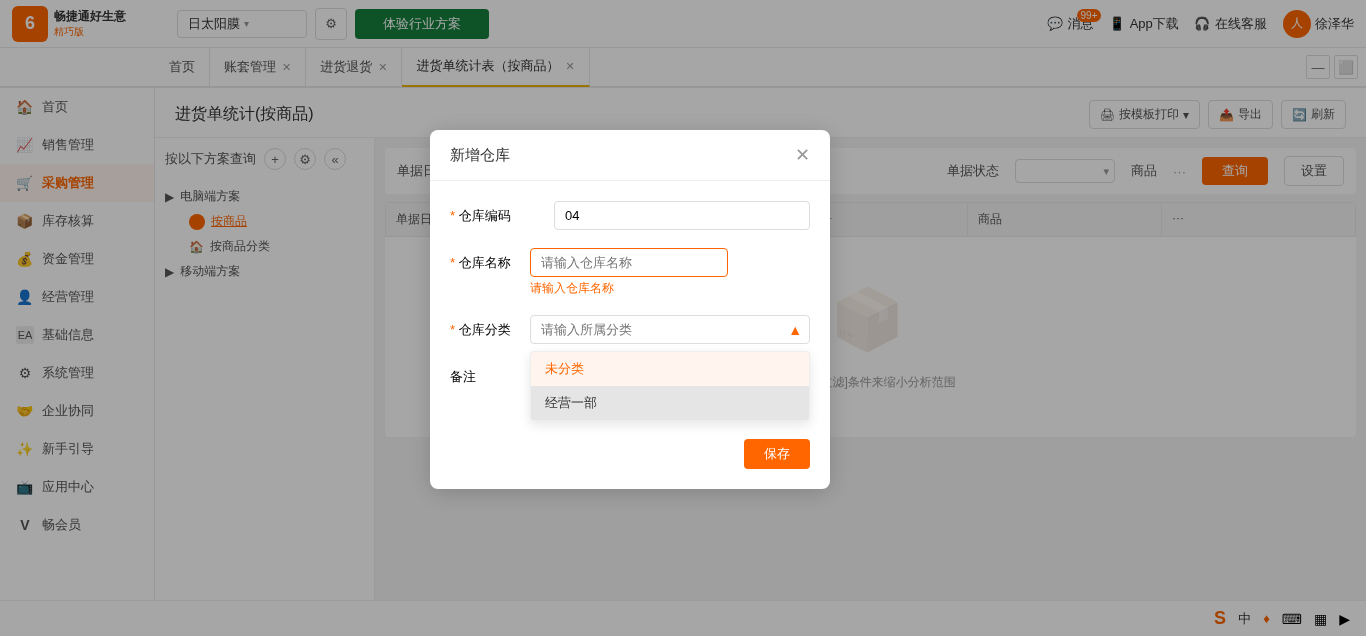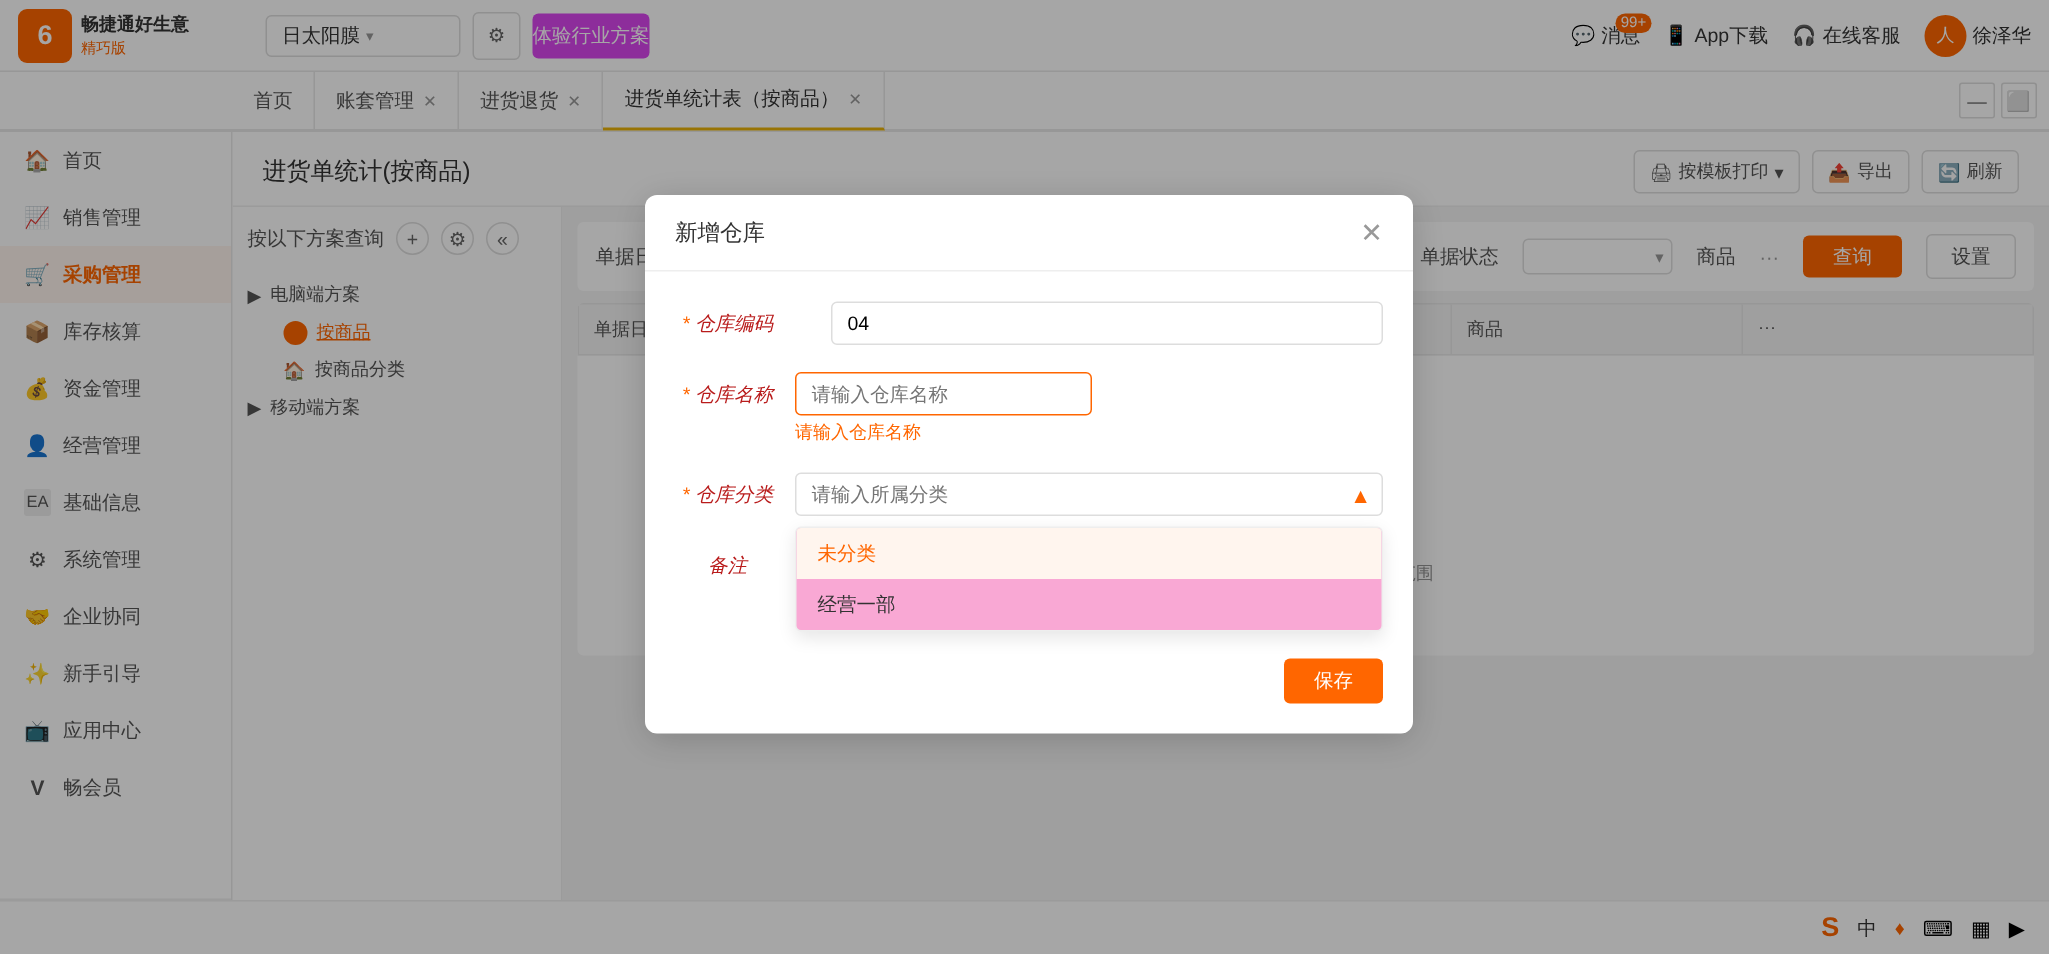--- a/index.html
+++ b/index.html
@@ -31,21 +31,21 @@
     }
     .store-selector {
       display: flex; align-items: center; gap: 4px;
       border: 1px solid #ddd; border-radius: 4px;
       padding: 4px 10px; cursor: pointer; color: #333;
       margin-left: 10px; min-width: 130px;
     }
     .store-selector .chevron { color: #999; font-size: 10px; }
     .top-actions { display: flex; align-items: center; gap: 8px; margin-left: 8px; }
     .gear-btn { width: 32px; height: 32px; border: 1px solid #ddd; border-radius: 4px; display: flex; align-items: center; justify-content: center; cursor: pointer; color: #666; }
-    .trial-btn { background: #d946ef; color: #fff; border: none; border-radius: 4px; padding: 6px 0; cursor: pointer; font-size: 13px; text-align: center; }
+    .trial-btn { background: #15803d; color: #fff; border: none; border-radius: 4px; padding: 6px 28px; cursor: pointer; font-size: 13px; text-align: center; }
     .top-right { margin-left: auto; display: flex; align-items: center; gap: 16px; }
     .top-right-item { display: flex; align-items: center; gap: 4px; color: #333; cursor: pointer; position: relative; }
     .badge { background: #f60; color: #fff; font-size: 10px; padding: 1px 4px; border-radius: 8px; position: absolute; top: -6px; right: -8px; }
     .avatar { width: 28px; height: 28px; border-radius: 50%; background: #f60; display: flex; align-items: center; justify-content: center; color: #fff; font-size: 12px; }
 
     
     .tab-bar {
       height: 40px;
       background: #fff;
       display: flex;
@@ -112,54 +112,54 @@
     
     .modal-overlay {
       position: fixed; top: 0; left: 0; right: 0; bottom: 0;
       background: rgba(0,0,0,0.35);
       display: flex; align-items: center; justify-content: center;
       z-index: 100;
     }
     .modal {
       background: #fff;
       border-radius: 8px;
-      width: 512px;
+      width: 400px;
       max-height: 500px;
       box-shadow: 0 4px 24px rgba(0,0,0,0.18);
       position: absolute;
       top: 130px;
       left: 430px;
     }
     .modal-header {
       padding: 14px 20px;
       border-bottom: 1px solid #eee;
       display: flex; align-items: center; justify-content: space-between;
       font-size: 15px; font-weight: 500; color: #333;
     }
     .modal-close { cursor: pointer; color: #999; font-size: 18px; }
     .modal-body { padding: 20px; }
     .form-row { display: flex; align-items: flex-start; margin-bottom: 18px; }
-    .form-label { width: 80px; text-align: center; padding-right: 10px; padding-top: 6px; font-size: 13px; color: #b91c1c; font-style: italic; }
+    .form-label { width: 80px; text-align: left; padding-right: 10px; padding-top: 6px; font-size: 13px; color: #000000; }
     .form-label.required::before { content: '* '; color: #f60; }
     .form-control { flex: 1; border: 1px solid #ddd; border-radius: 4px; padding: 6px 10px; font-size: 13px; outline: none; }
     .form-control.error { border-color: #f60; }
     .error-msg { color: #f60; font-size: 12px; margin-top: 3px; display: block; }
     .form-control-wrapper { flex: 1; display: flex; flex-direction: column; }
     
     .category-input-wrapper {
       flex: 1; position: relative;
     }
     .category-input { width: 100%; border: 1px solid #ddd; border-radius: 4px; padding: 6px 32px 6px 10px; font-size: 13px; outline: none; }
     .category-toggle { position: absolute; right: 8px; top: 50%; transform: translateY(-50%); cursor: pointer; color: #f60; font-size: 14px; }
 
     
     .dropdown-list {
       position: absolute;
       top: 36px; left: 0; right: 0;
-      background: #f9a8d4;
+      background: #e5e5e5;
       border: 1px solid #eee;
       border-radius: 4px;
       box-shadow: 0 4px 12px rgba(0,0,0,0.1);
       z-index: 200;
       overflow: hidden;
     }
     .dropdown-item {
       padding: 8px 14px; cursor: pointer; font-size: 13px; color: #333;
     }
     .dropdown-item.selected { background: #fff5ee; color: #f60; }

